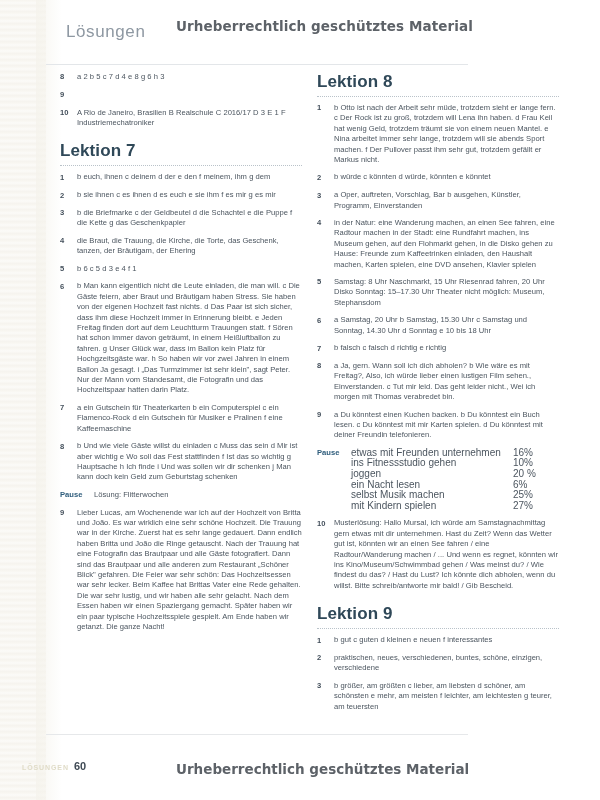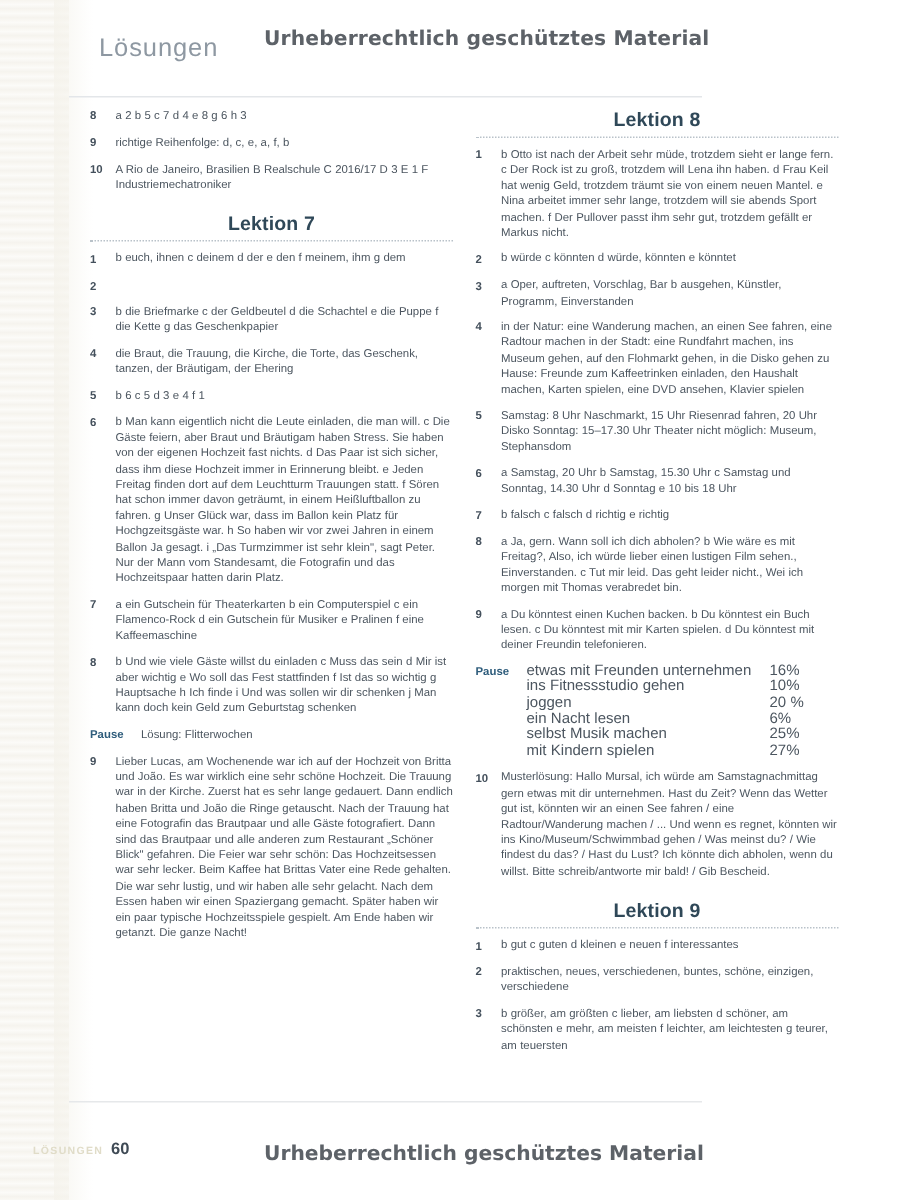--- a/index.html
+++ b/index.html
@@ -92,25 +92,24 @@
     top: 0;
     width: 242px;
   }
   .col-left  { left: 60px; }
   .col-right { left: 317px; }
 
   
   .lektion {
     margin: 13px 0 0 0;
     padding: 0 0 4px 0;
-    font-size: 13px;
+    font-size: 17px;
     font-weight: 700;
     color: #2f4858;
     letter-spacing: 0.1px;
-    text-align: center;
   }
   .lektion:first-child { margin-top: 0; }
   .lektion-rule {
     border-bottom: 1px dotted #b9c2c9;
     margin: 0 0 6px 0;
     height: 0;
   }
 
   
   .item {
@@ -216,36 +215,36 @@
   <div class="columns">
 
     <div class="col col-left">
 
       <div class="item">
         <div class="item-num">8</div>
         <div class="item-body">a 2 b 5 c 7 d 4 e 8 g 6 h 3</div>
       </div>
       <div class="item">
         <div class="item-num">9</div>
-        <div class="item-body">richtige Reihenfolge: d, c, e, a, f, b</div>
       </div>
       <div class="item">
         <div class="item-num wide">10</div>
         <div class="item-body">A Rio de Janeiro, Brasilien B Realschule C 2016/17 D 3 E 1 F Industriemechatroniker</div>
       </div>
 
       <div class="lektion">Lektion 7</div>
       <div class="lektion-rule"></div>
 
       <div class="item">
         <div class="item-num">1</div>
         <div class="item-body">b euch, ihnen c deinem d der e den f meinem, ihm g dem</div>
       </div>
       <div class="item">
         <div class="item-num">2</div>
+        <div class="item-body">b sie ihnen c es ihnen d es euch e sie ihm f es mir g es mir</div>
       </div>
       <div class="item">
         <div class="item-num">3</div>
         <div class="item-body">b die Briefmarke c der Geldbeutel d die Schachtel e die Puppe f die Kette g das Geschenkpapier</div>
       </div>
       <div class="item">
         <div class="item-num">4</div>
         <div class="item-body">die Braut, die Trauung, die Kirche, die Torte, das Geschenk, tanzen, der Bräutigam, der Ehering</div>
       </div>
       <div class="item">

